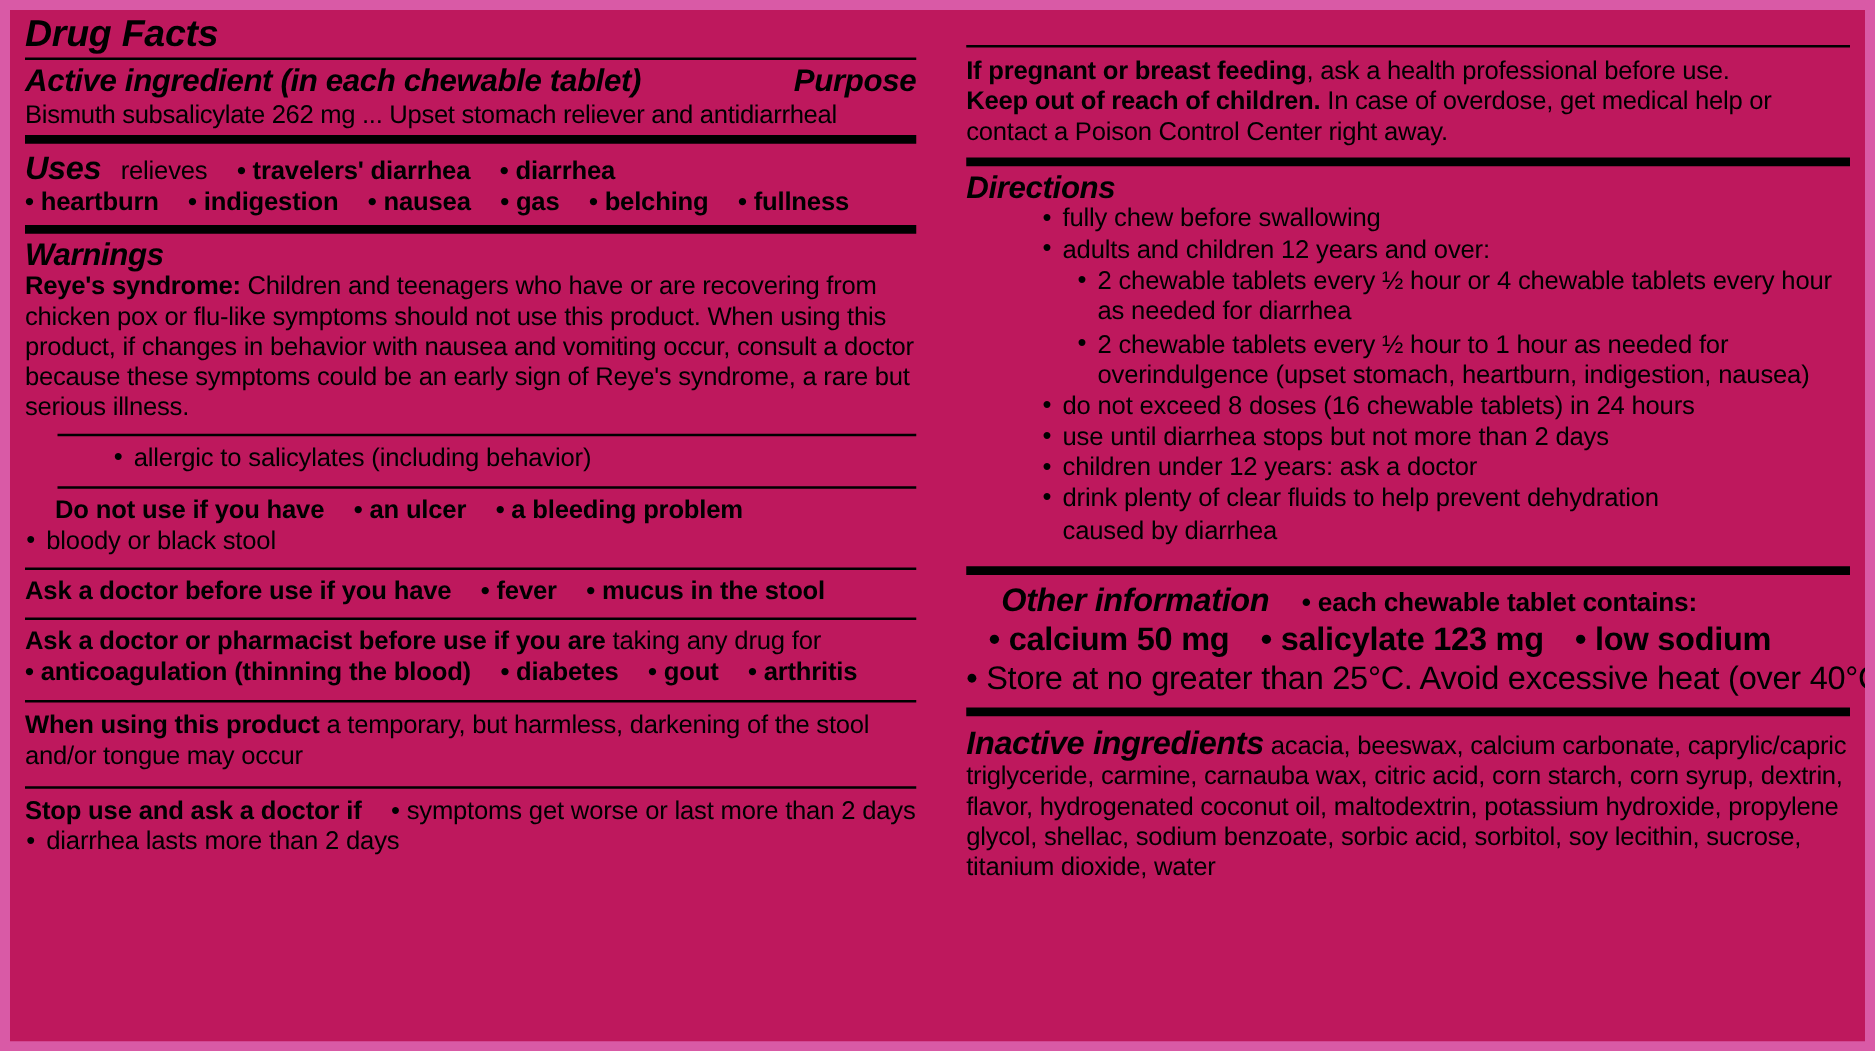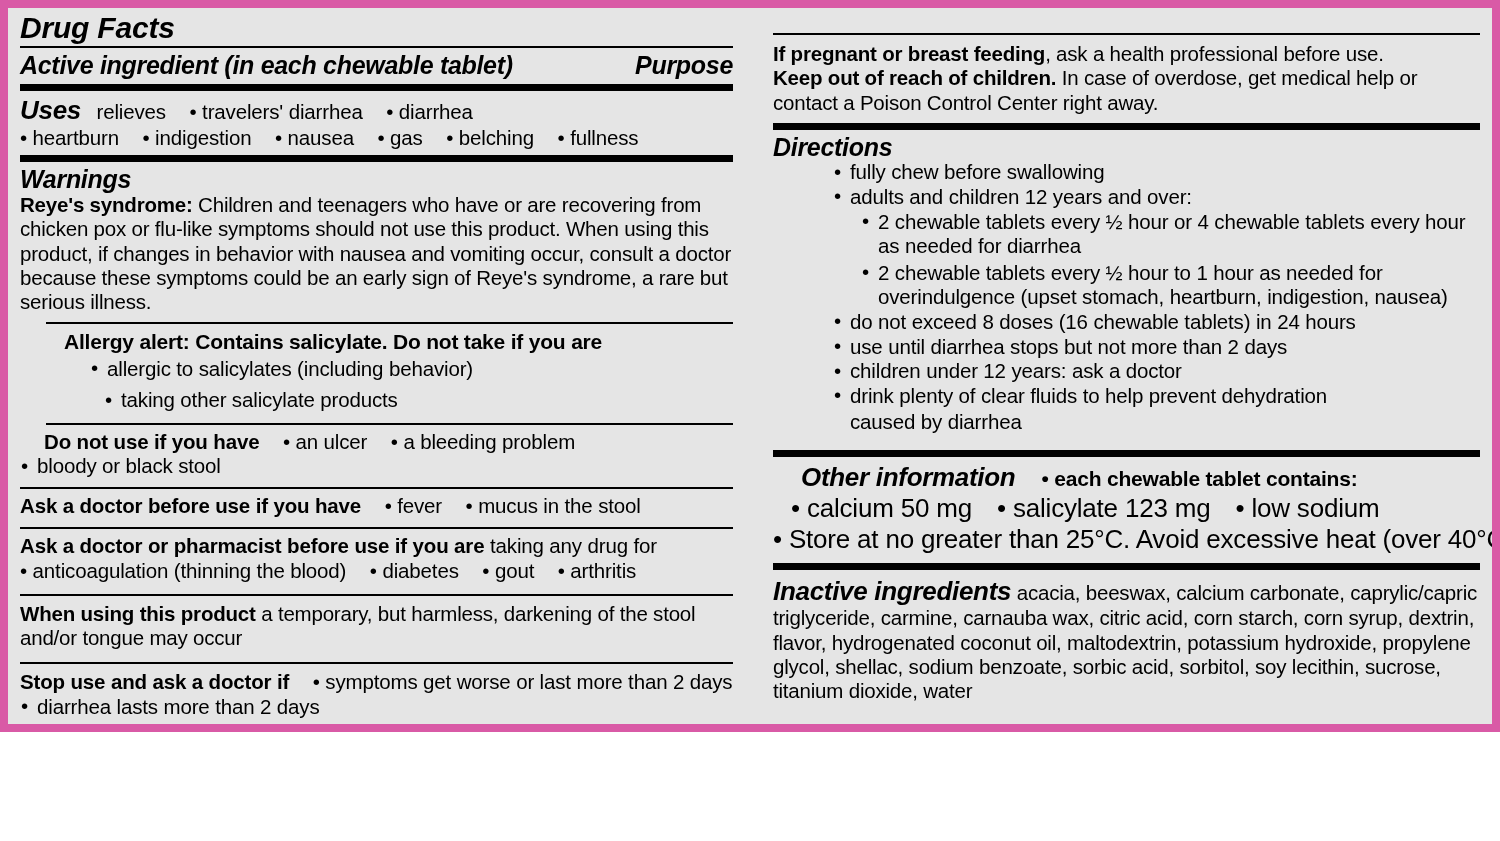--- a/index.html
+++ b/index.html
@@ -7,45 +7,44 @@
     padding: 0;
     background: #ffffff;
   }
   body {
     font-family: "Liberation Sans", sans-serif;
     -webkit-font-smoothing: antialiased;
   }
   .label-root {
     position: relative;
     width: 1500px;
-    height: 732px;
+    height: 841px;
     box-sizing: border-box;
-    background: #e5e5e5;
+    background: #be185d;
     border: 8px solid #d95aa6;
     overflow: hidden;
   }
   .cols {
     display: flex;
     width: 100%;
     height: 100%;
     box-sizing: border-box;
   }
   .col {
     box-sizing: border-box;
     position: relative;
   }
   .col-left {
     width: 735px;
     padding: 2px 10px 0 12px;
   }
   .col-gap { width: 22px; }
   .col-right {
     width: 727px;
-    padding: 12px 12px 0 8px;
-    margin-top: 13px;
+    padding: 28px 12px 0 8px;
   }
 
   
   .rule-thin {
     border: 0;
     border-top: 2px solid #000;
     margin: 3px 0 4px 0;
     height: 0;
   }
   .rule-thick {
@@ -94,21 +93,21 @@
     line-height: 1.14;
     letter-spacing: -0.25px;
     margin-top: 1px;
   }
 
   .inline-wrap {
     font-size: 20.5px;
     line-height: 1.2;
     letter-spacing: -0.15px;
   }
-  .b { white-space: nowrap; }
+  .b { white-space: nowrap; font-weight: bold; }
   .sp-l { margin-left: 18px; }
   .sp-l-sm { margin-left: 10px; }
 
   .para {
     font-size: 20.5px;
     line-height: 1.185;
     letter-spacing: -0.2px;
     margin: 0;
   }
 
@@ -167,20 +166,21 @@
 
     <div class="col col-left">
 
       <div class="h-title">Drug Facts</div>
       <hr class="rule-thin">
 
       <div class="row-head">
         <span class="h-section">Active ingredient (in each chewable tablet)</span>
         <span class="h-section">Purpose</span>
       </div>
+      <div class="ingredient-line">Bismuth subsalicylate 262 mg ... Upset stomach reliever and antidiarrheal</div>
 
       <hr class="rule-thick">
 
       <div>
         <div class="inline-wrap">
           <span class="h-inline-head">Uses</span>
           <span class="sp-l-sm">relieves</span>
           <span class="sp-l b">• <span>travelers' diarrhea</span></span>
           <span class="sp-l b">• <span>diarrhea</span></span>
         </div>
@@ -199,26 +199,22 @@
       <div>
         <div class="h-section">Warnings</div>
         <p class="para">
           <span class="bold">Reye's syndrome:</span>
           <span>Children and teenagers who have or are recovering from chicken pox or flu-like symptoms should not use this product. When using this product, if changes in behavior with nausea and vomiting occur, consult a doctor because these symptoms could be an early sign of Reye's syndrome, a rare but serious illness.</span>
         </p>
 
         <hr class="rule-thin" style="margin:8px 0 6px 26px;">
 
         <div class="indent-block">
-          <div class="alert-head indent-block" style="margin-left:18px;">Allergy alert: Contains salicylate. Do not take if you are</div>
           <ul class="bl" style="margin-left:44px;margin-top:2px;">
             <li>allergic to salicylates (including behavior)</li>
-          </ul>
-          <ul class="bl" style="margin-left:58px;margin-top:7px;">
-            <li>taking other salicylate products</li>
           </ul>
         </div>
 
         <hr class="rule-thin" style="margin:10px 0 5px 26px;">
 
         <div>
           <div class="inline-wrap" style="margin-left:24px;">
             <span class="bold">Do not use if you have</span>
             <span class="sp-l b">• <span>an ulcer</span></span>
             <span class="sp-l b">• <span>a bleeding problem</span></span>

